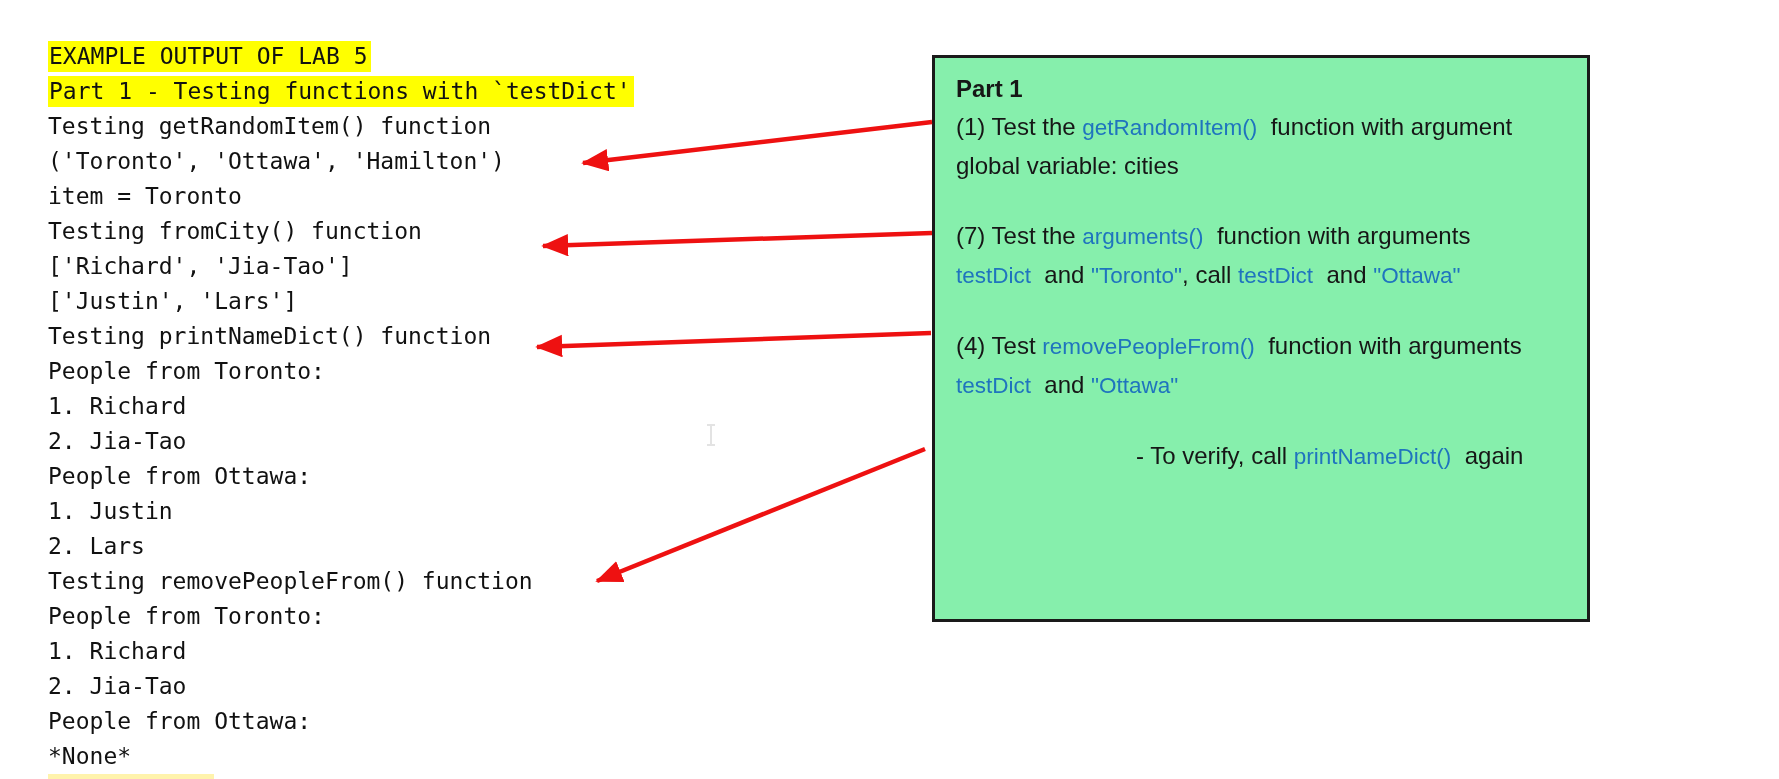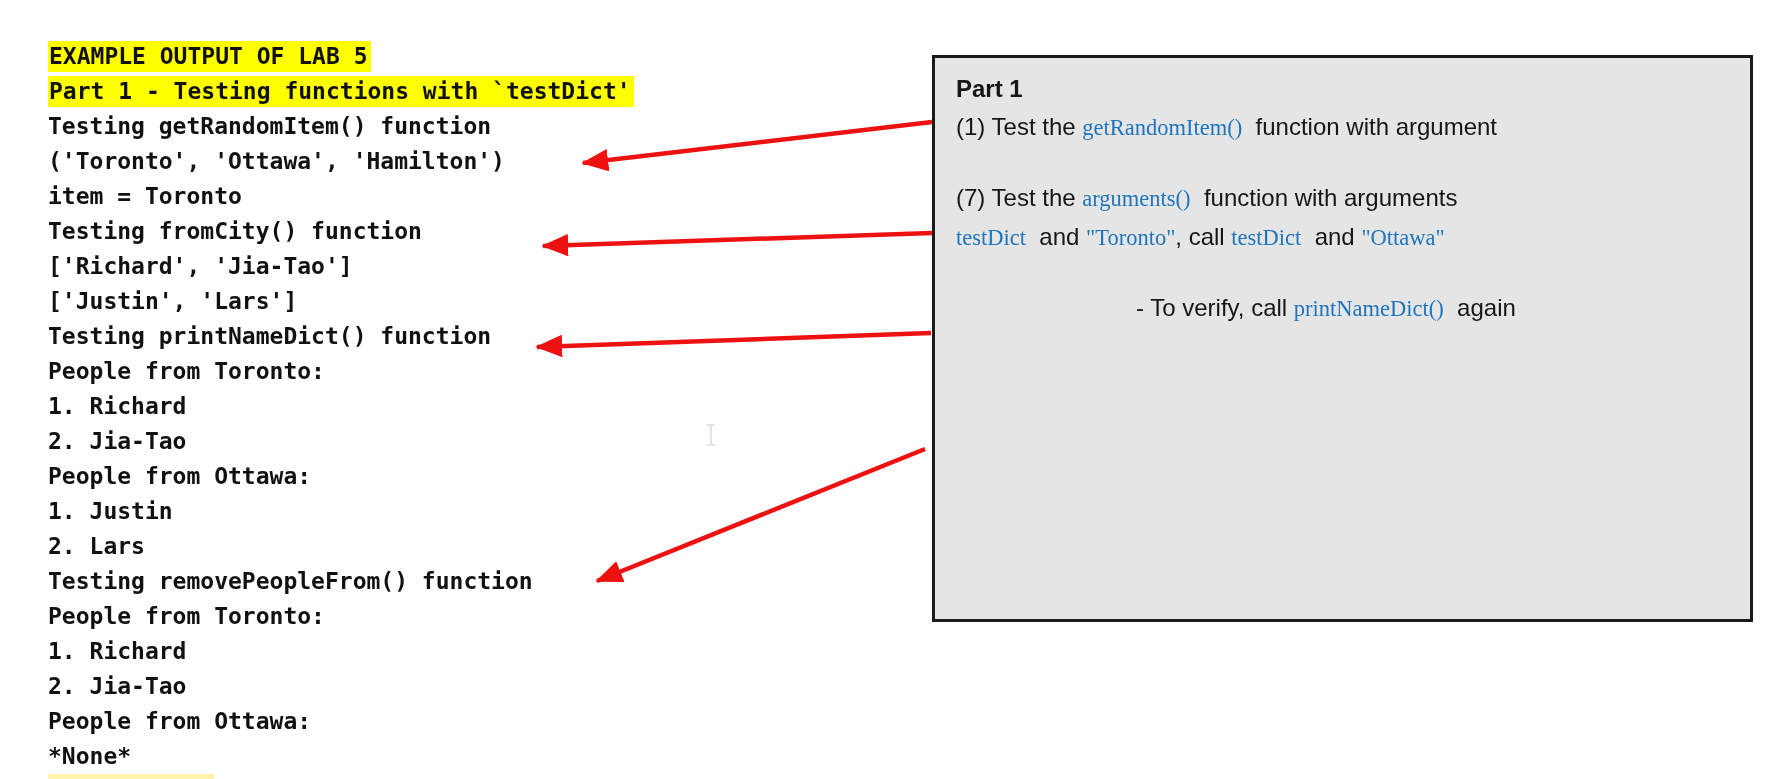--- a/index.html
+++ b/index.html
@@ -13,53 +13,52 @@
   }
   
   .console {
     position: absolute;
     left: 48px; top: 39px;
     font-family: "DejaVu Sans Mono", monospace;
     font-size: 23px;
     line-height: 35px;
     color: #111111;
     white-space: pre;
-    font-weight: bold;
   }
   .console .hl { background: var(--hl-color, #ffff00); padding: 2px 3px 3px 1px; }
   .partial-hl {
     position: absolute;
     left: 48px; top: 774px;
     width: 166px; height: 6px;
     background: var(--hl-partial-color, #fff3ac);
   }
   
   .ibox {
     position: absolute;
     left: 932px; top: 55px;
-    width: 821px; height: 567px;
+    width: 658px; height: 567px;
     border: 3px solid #1a1a1a;
-    background: #e5e5e5;
+    background: #86efac;
     padding: 12px 20px 0 21px;
     color: #161616;
   }
   .ibox .title {
     font-size: 24px;
     font-weight: bold;
     line-height: 38px;
   }
   .ibox p {
     margin: 0 0 32px 0;
     font-size: 24px;
     line-height: 38px;
     white-space: pre-wrap;
   }
   .ibox p.indent { padding-left: 180px; }
   .ibox .code {
-    font-family: Liberation Serif, serif;
+    font-family: Liberation Sans, sans-serif;
     font-size: 22.5px;
     color: var(--code-color, #1f74be);
   }
   
   .overlay {
     position: absolute;
     left: 0; top: 0;
     pointer-events: none;
   }
   
@@ -74,22 +73,23 @@
 
 <div id="page" style="--hl-color: #ffff00; --hl-partial-color: #fff3ac; --code-color: #1f74be;">
 
   <div class="console"><div><span class="hl">EXAMPLE OUTPUT OF LAB 5</span></div><div><span class="hl">Part 1 - Testing functions with `testDict'</span></div><div>Testing getRandomItem() function</div><div>('Toronto', 'Ottawa', 'Hamilton')</div><div>item = Toronto</div><div>Testing fromCity() function</div><div>['Richard', 'Jia-Tao']</div><div>['Justin', 'Lars']</div><div>Testing printNameDict() function</div><div>People from Toronto:</div><div>1. Richard</div><div>2. Jia-Tao</div><div>People from Ottawa:</div><div>1. Justin</div><div>2. Lars</div><div>Testing removePeopleFrom() function</div><div>People from Toronto:</div><div>1. Richard</div><div>2. Jia-Tao</div><div>People from Ottawa:</div><div>*None*</div></div>
 
   <div class="partial-hl"></div>
 
   <div class="ibox">
     <div class="title">Part 1</div>
     <div>
-        <p><span>(1) Test the </span><span class="code">getRandomItem()</span><span>  function with argument</span><br></p>
+        <p><span>(1) Test the </span><span class="code">getRandomItem()</span><span>  function with argument</span><br><span>global variable: cities</span></p>
         <p><span>(7) Test the </span><span class="code">arguments()</span><span>  function with arguments</span><br><span class="code">testDict</span><span>  and </span><span class="code">"Toronto"</span><span>, call </span><span class="code">testDict</span><span>  and </span><span class="code">"Ottawa"</span></p>
+        <p><span>(4) Test </span><span class="code">removePeopleFrom()</span><span>  function with arguments</span><br><span class="code">testDict</span><span>  and </span><span class="code">"Ottawa"</span></p>
         <p class="indent"><span>- To verify, call </span><span class="code">printNameDict()</span><span>  again</span></p>
       </div>
   </div>
 
   <svg class="overlay" width="1779" height="779" viewBox="0 0 1779 779">
     <defs>
       <marker id="ah" markerWidth="7" markerHeight="6" refX="5.6" refY="2.5" orient="auto">
         <path id="ah-path" d="M0,0 L6,2.5 L0,5 Z" fill="#ee1111"></path>
       </marker>
     </defs>

